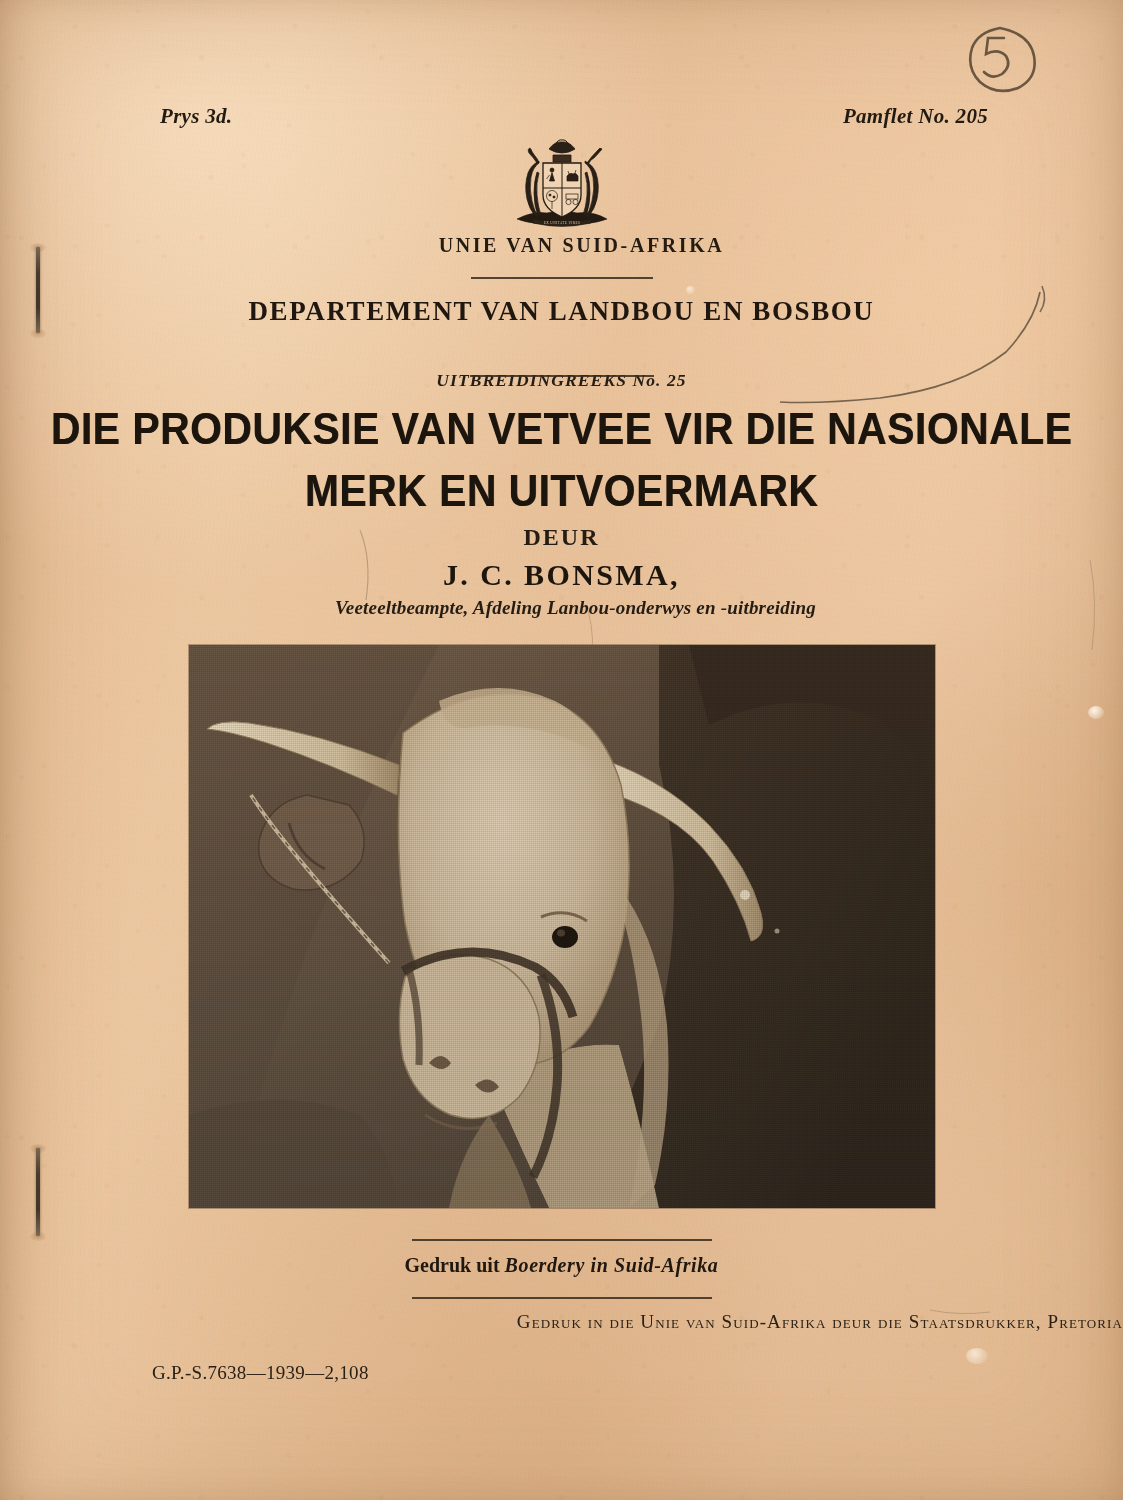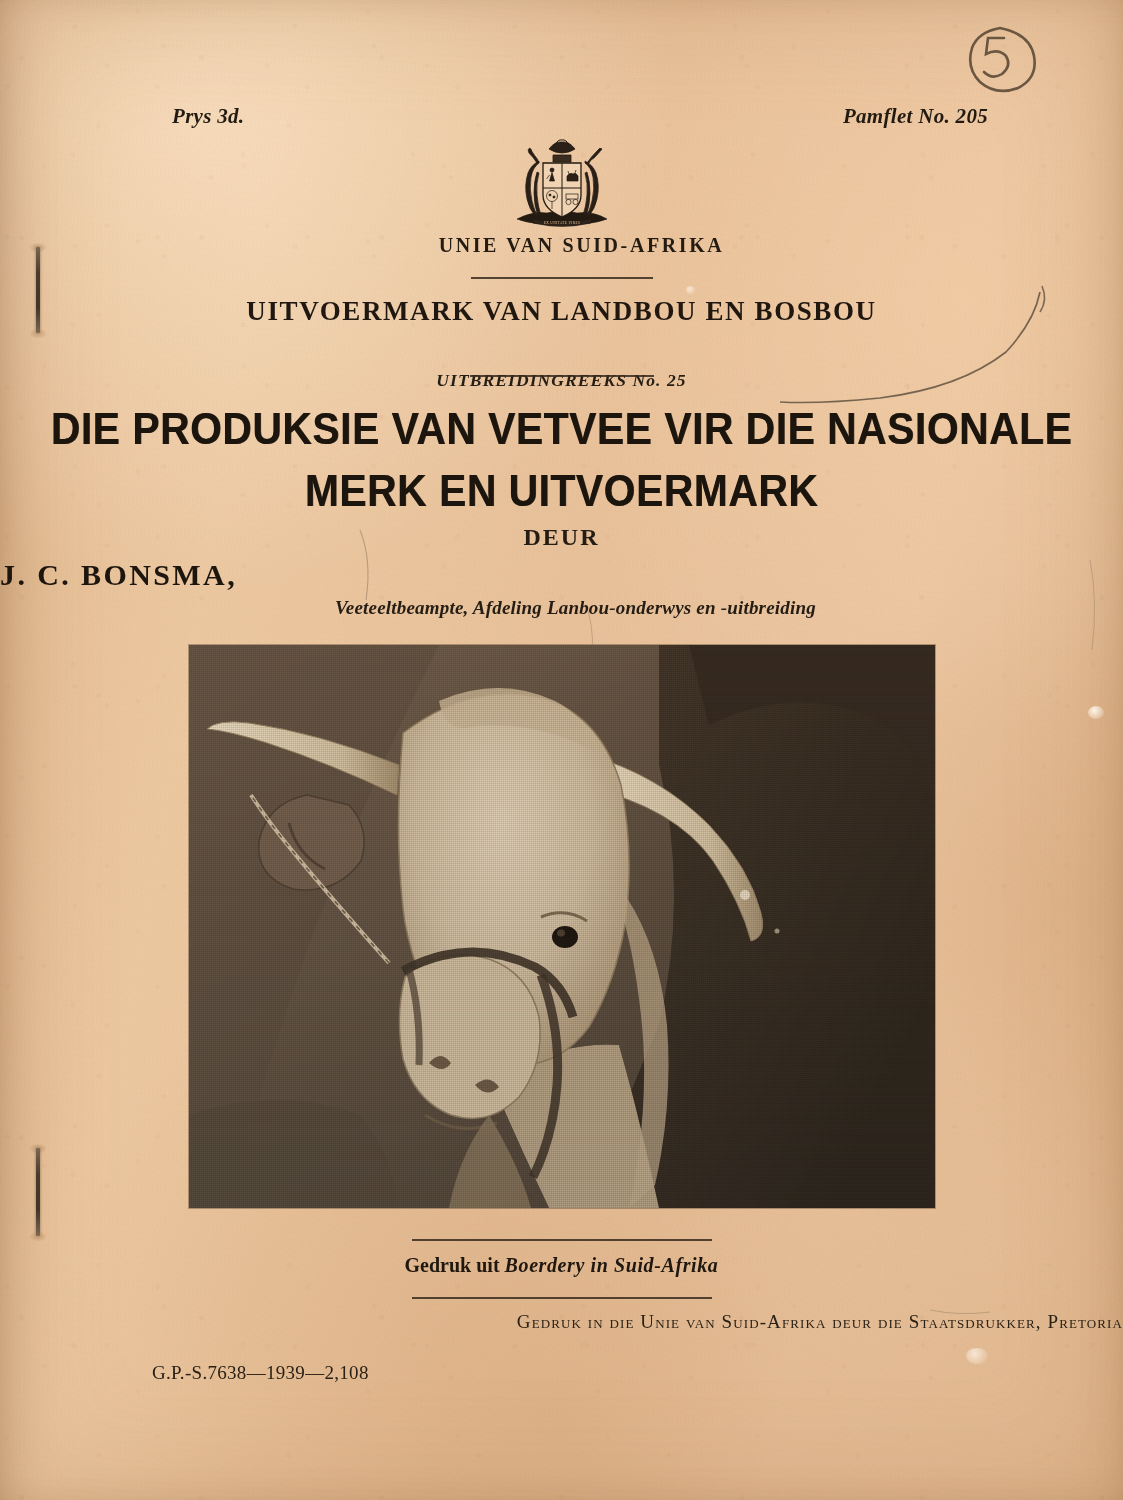--- a/index.html
+++ b/index.html
@@ -68,21 +68,21 @@
   
   .content {
     position: absolute;
     left: 0; right: 0; top: 0;
     z-index: 4;
   }
 
   .row-top {
     position: absolute;
     top: 104px;
-    left: 172px;
+    left: 160px;
     right: 135px;
     display: flex;
     justify-content: space-between;
     align-items: baseline;
   }
   .prys, .pamflet {
     font-family: "Liberation Serif", serif;
     font-weight: bold;
     font-style: italic;
     font-size: 21px;
@@ -173,21 +173,21 @@
     font-family: "Liberation Serif", serif;
     font-weight: bold;
     font-size: 24px;
     letter-spacing: 2px;
     color: #251d14;
   }
   .author {
     position: absolute;
     top: 558px;
     left: 0; right: 0;
-    text-align: left;
+    text-align: center;
     font-family: "Liberation Serif", serif;
     font-weight: bold;
     font-size: 30px;
     letter-spacing: 2.4px;
     color: #1d160e;
   }
   .affiliation {
     position: absolute;
     top: 597px;
     left: 0; right: 0;
@@ -373,21 +373,21 @@
             <circle cx="97" cy="16.5" r="1"></circle>
           </g>
         </g>
       </svg>
     </div>
 
     <div class="unie">UNIE VAN SUID-AFRIKA</div>
 
     <div class="rule rule-1"></div>
 
-    <div class="departement">UITVOERMARK VAN LANDBOU EN BOSBOU</div>
+    <div class="departement">DEPARTEMENT VAN LANDBOU EN BOSBOU</div>
     <div class="uitbreiding">UITBREIDINGREEKS No. 25</div>
 
     <div class="rule rule-2"></div>
 
     <div class="title">
       <span>DIE PRODUKSIE VAN VETVEE VIR DIE NASIONALE</span>
       <span class="title-l2">MERK EN UITVOERMARK</span>
     </div>
 
     <div class="deur">DEUR</div>

